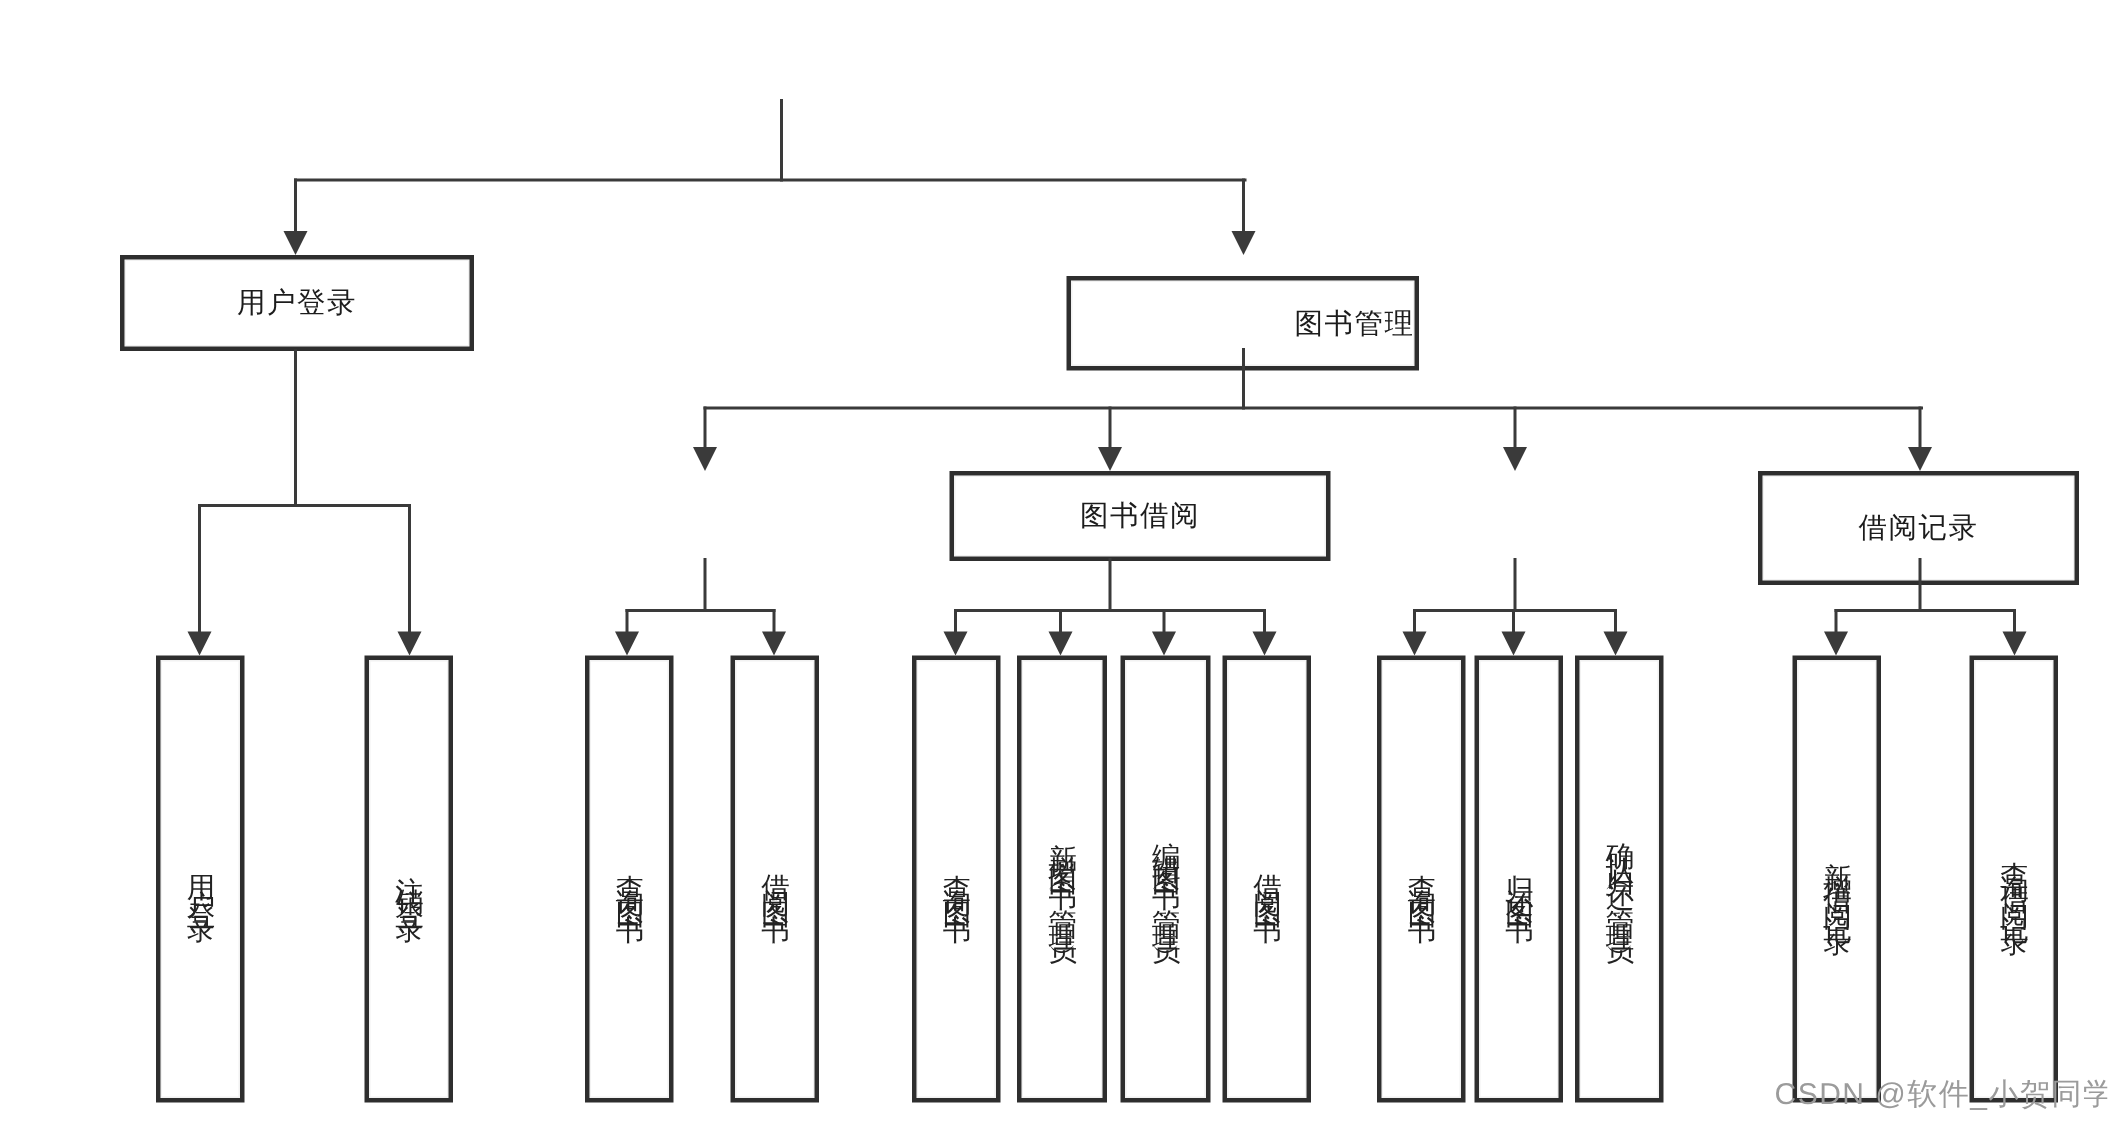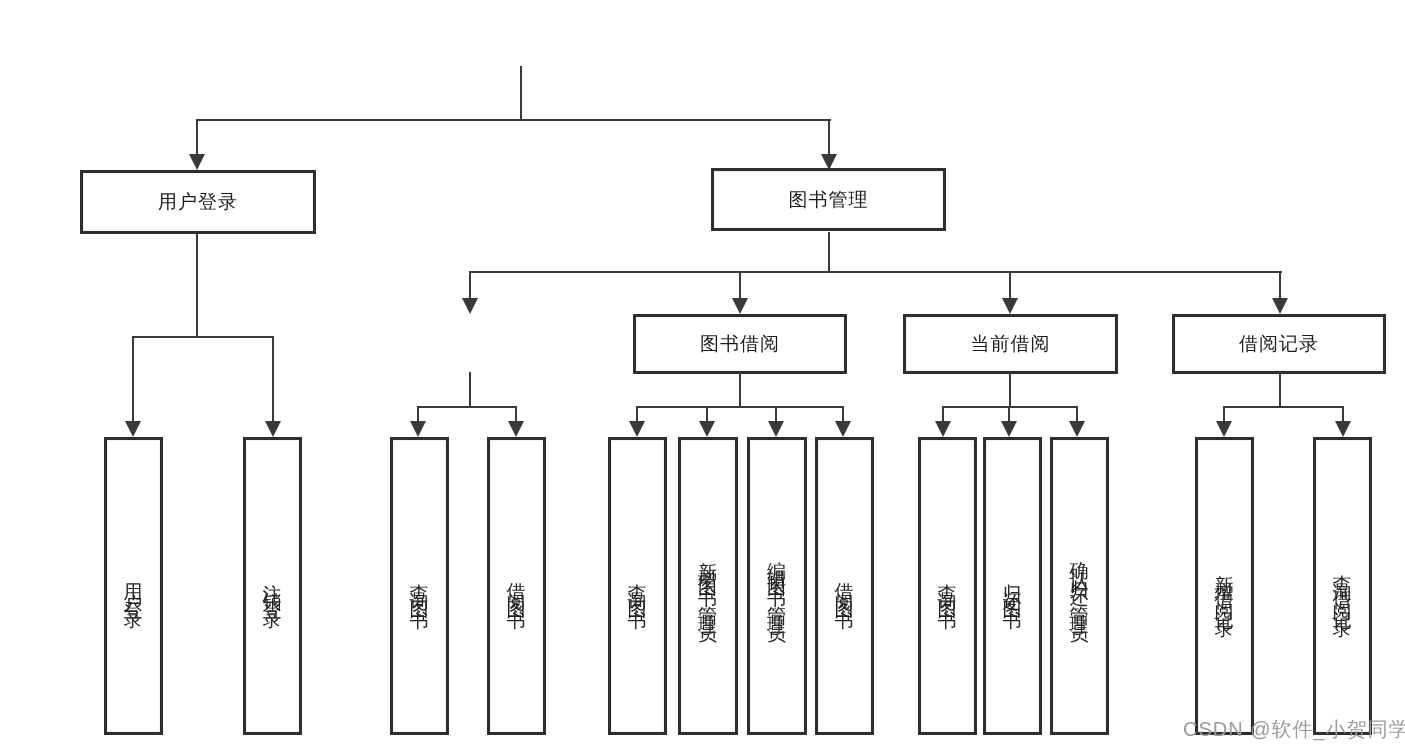--- a/index.html
+++ b/index.html
@@ -28,31 +28,28 @@
 </style>
 </head>
 <body>
 
 <div class="canvas">
 
 
   <div class="box" style="left:80px;top:170px;width:236px;height:64px;">
     <span>用户登录</span>
   </div>
-  <div class="box" style="left:711px;top:168px;width:235px;height:63px;">
+  <div class="box" style="left:711px;top:184px;width:235px;height:63px;justify-content:flex-end;">
     <span>图书管理</span>
   </div>
 
-  <div class="box" style="left:633px;top:314px;width:214px;height:60px;">
+  <div class="box" style="left:633px;top:314px;width:254px;height:60px;">
     <span>图书借阅</span>
   </div>
-  <div class="box" style="left:903px;top:314px;width:215px;height:60px;">
-    <span>当前借阅</span>
-  </div>
-  <div class="box" style="left:1172px;top:314px;width:214px;height:60px;">
+  <div class="box" style="left:1172px;top:314px;width:214px;height:76px;">
     <span>借阅记录</span>
   </div>
 
   <div class="box v" style="left:104px;top:437px;width:59px;height:298px;">
     <span class="vt">用户登录</span>
   </div>
   <div class="box v" style="left:243px;top:437px;width:59px;height:298px;">
     <span class="vt">注销登录</span>
   </div>
 

